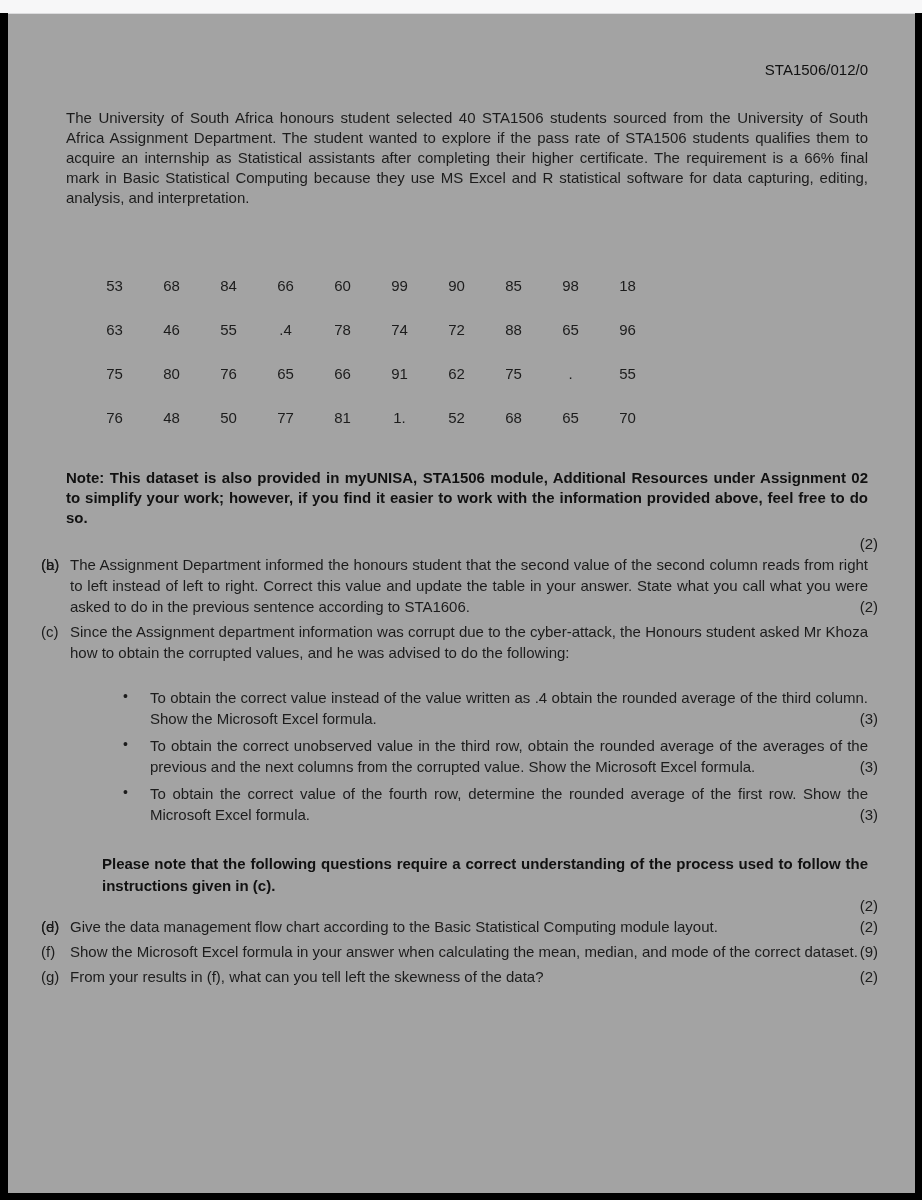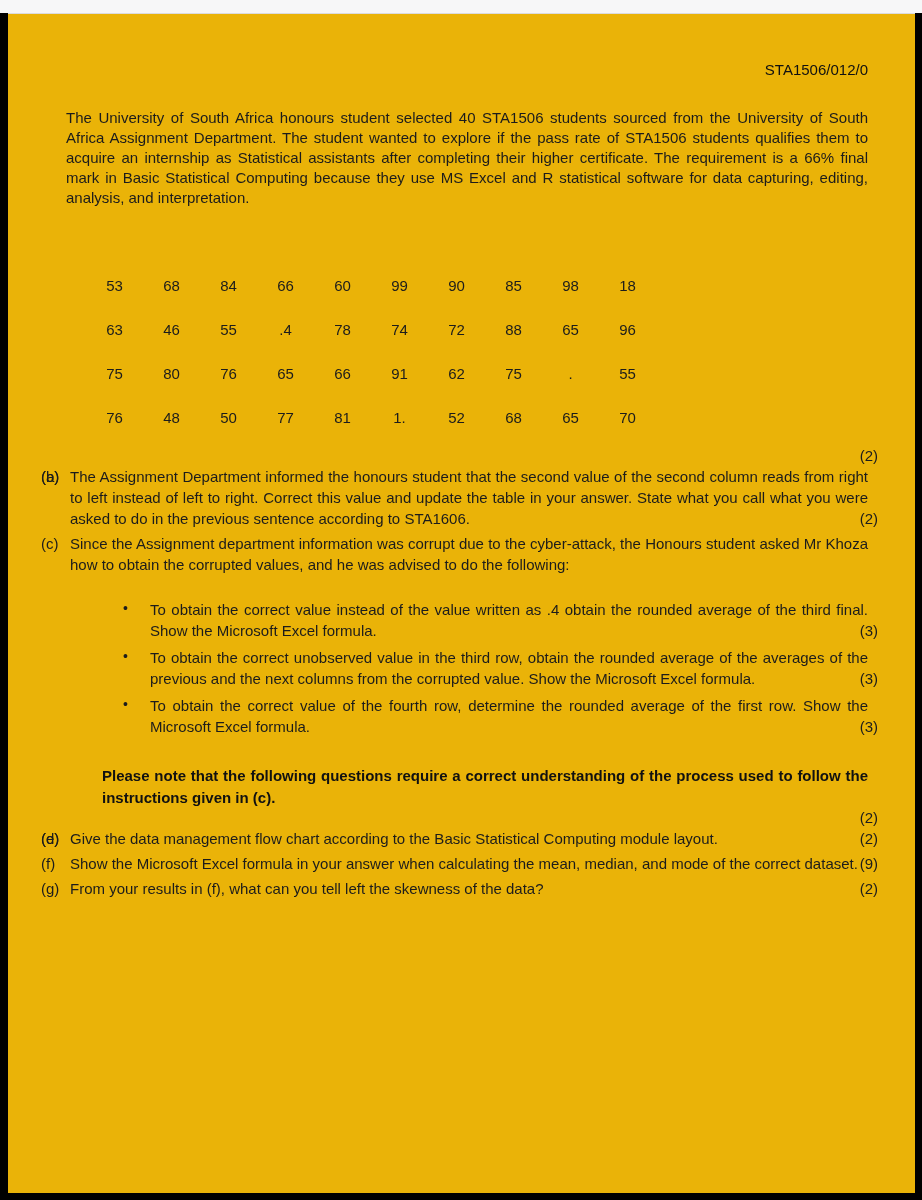--- a/index.html
+++ b/index.html
@@ -1,19 +1,19 @@
 <!DOCTYPE html>
 <html><head>
 <meta charset="utf-8">
 <style>
   html,body { margin:0; padding:0; }
   body { font-family: "Liberation Sans", sans-serif; background:#fff; }
   .page {
     position:relative; width:922px; height:1200px;
-    background:#eab308; overflow:hidden; color:#1c1c1c;
+    background:#a3a3a3; overflow:hidden; color:#1c1c1c;
   }
   .topbar {
     position:absolute; top:0; left:0; right:0; height:13px;
     background:#f7f7f8; border-bottom:1px solid #dcdcde;
   }
   .edge-left  { position:absolute; left:0;  top:13px; bottom:0; width:8px;  background:#000; }
   .edge-right { position:absolute; right:0; top:13px; bottom:0; width:7px;  background:#000; }
   .edge-bottom{ position:absolute; left:0; right:0; bottom:0;   height:7px; background:#000; }
 
   .content { position:absolute; top:14px; left:0; right:0; padding:0 54px 0 66px; }
@@ -110,41 +110,42 @@
         <span class="num-cell">50</span>
         <span class="num-cell">77</span>
         <span class="num-cell">81</span>
         <span class="num-cell">1.</span>
         <span class="num-cell">52</span>
         <span class="num-cell">68</span>
         <span class="num-cell">65</span>
         <span class="num-cell">70</span>
       </div>
 
+    <p class="note">Note: This dataset is also provided in myUNISA, STA1506 module, Additional Resources under Assignment 02 to simplify your work; however, if you find it easier to work with the information provided above, feel free to do so.</p>
 
     <div class="items">
       <div class="q-item">
         <span class="q-label">(a)</span>
         <span class="q-mark">(2)</span>
       </div>
       <div class="q-item">
         <span class="q-label">(b)</span>
         <span class="q-text">The Assignment Department informed the honours student that the second value of the second column reads from right to left instead of left to right. Correct this value and update the table in your answer. State what you call what you were asked to do in the previous sentence according to STA1606.</span>
         <span class="q-mark">(2)</span>
       </div>
       <div class="q-item">
         <span class="q-label">(c)</span>
         <span class="q-text">Since the Assignment department information was corrupt due to the cyber-attack, the Honours student asked Mr Khoza how to obtain the corrupted values, and he was advised to do the following:</span>
       </div>
     </div>
 
     <div class="bullets">
       <div class="bullet-item">
         <span class="bullet-dot">•</span>
-        <span class="q-text">To obtain the correct value instead of the value written as .4 obtain the rounded average of the third final. Show the Microsoft Excel formula.</span>
+        <span class="q-text">To obtain the correct value instead of the value written as .4 obtain the rounded average of the third column. Show the Microsoft Excel formula.</span>
         <span class="q-mark">(3)</span>
       </div>
       <div class="bullet-item">
         <span class="bullet-dot">•</span>
         <span class="q-text">To obtain the correct unobserved value in the third row, obtain the rounded average of the averages of the previous and the next columns from the corrupted value. Show the Microsoft Excel formula.</span>
         <span class="q-mark">(3)</span>
       </div>
       <div class="bullet-item">
         <span class="bullet-dot">•</span>
         <span class="q-text">To obtain the correct value of the fourth row, determine the rounded average of the first row. Show the Microsoft Excel formula.</span>

